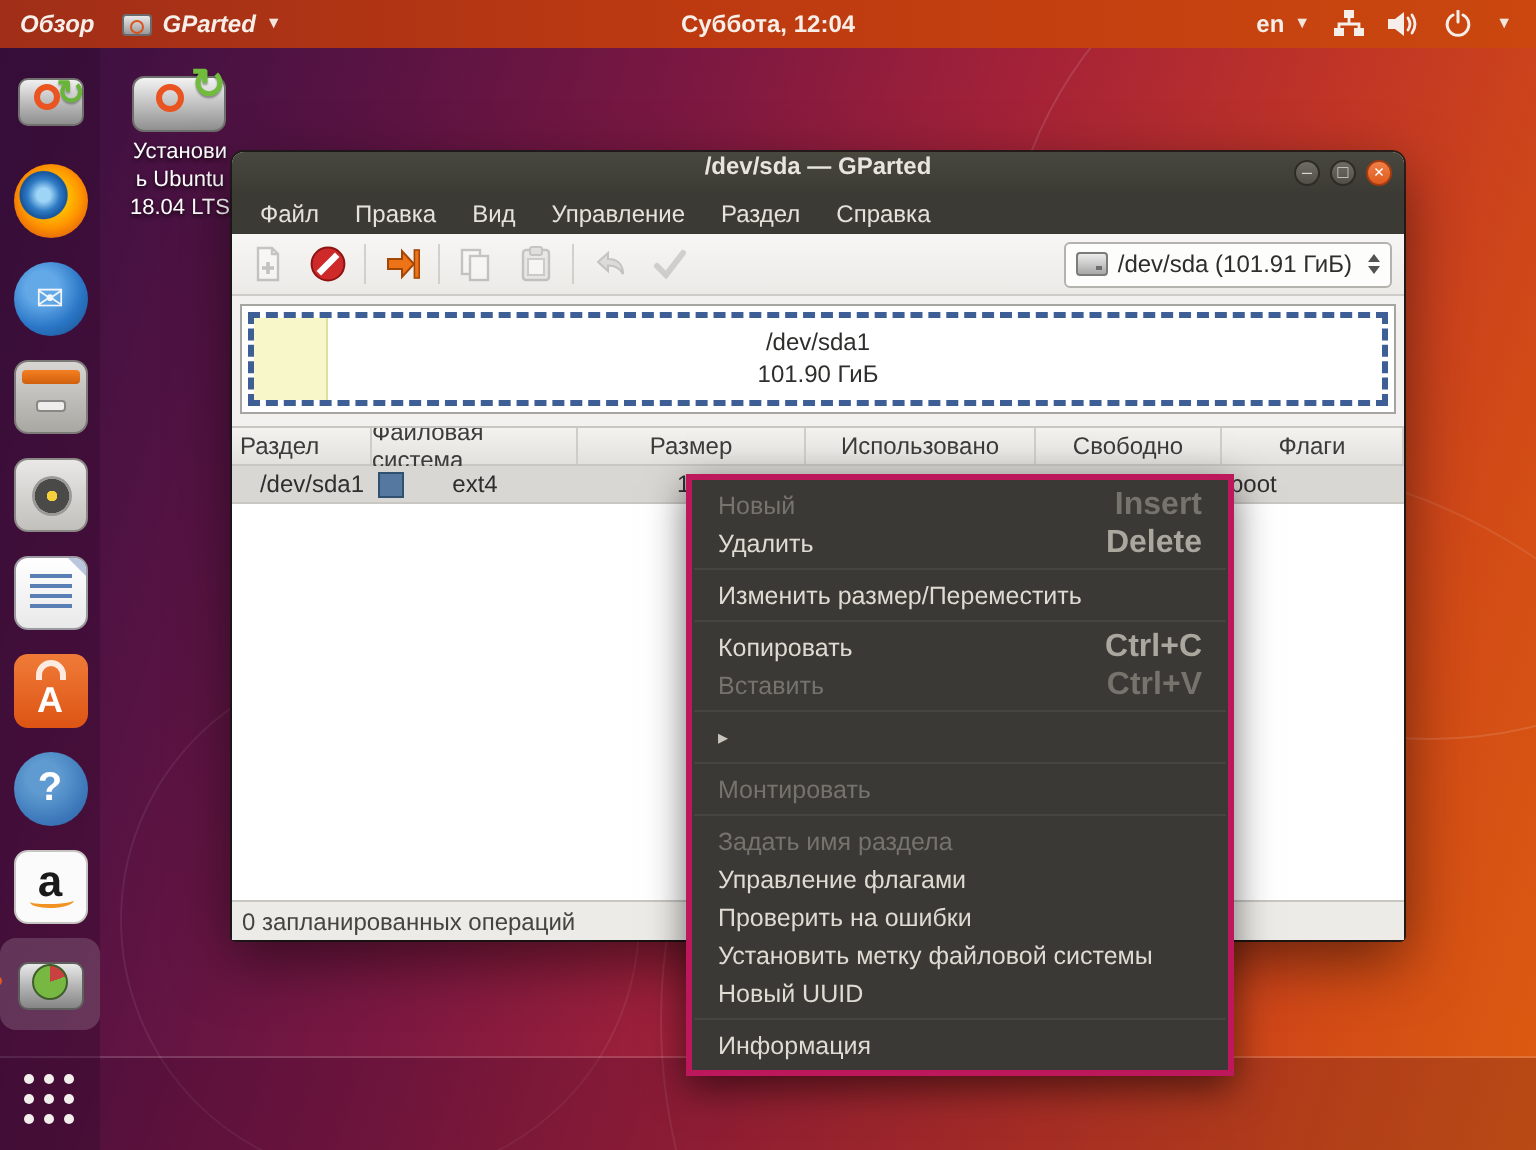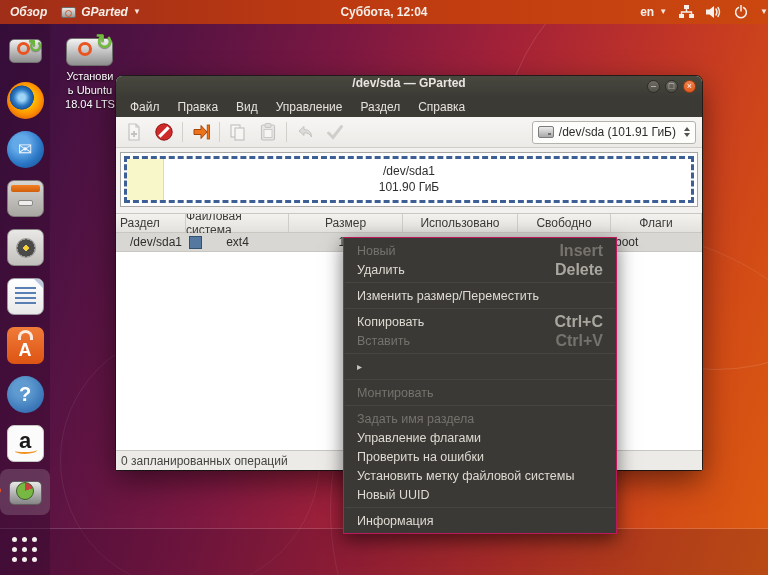--- a/index.html
+++ b/index.html
@@ -21,21 +21,21 @@
     background:linear-gradient(90deg,#a02e18 0%,#bd3a11 45%,#cb470f 100%);
     color:#f6efe9; display:flex; align-items:center; font-size:12px; font-weight:700; z-index:40; }
   .tb-left { display:flex; align-items:center; gap:14px; padding-left:10px;font-style:italic; }
   .tb-appmenu { display:flex; align-items:center; gap:5px; }
   .tb-appicon { width:15px; height:11px; border-radius:2px;
     background:linear-gradient(#e8e8e8,#9a9a9a); border:1px solid #6b6b6b; position:relative; }
   .tb-appicon:after { content:""; position:absolute; left:3px; top:2px; width:5px; height:5px;
     border:1.5px solid #d9541e; border-radius:50%; }
   .caret { font-size:8px; line-height:1; opacity:.95; }
   .tb-clock { position:absolute; left:0; right:0; text-align:center; pointer-events:none; }
-  .tb-right { margin-left:auto; display:flex; align-items:center; gap:12px; z-index:2; }
+  .tb-right { margin-left:auto; display:flex; align-items:center; gap:12px; padding-right:12px; z-index:2; }
   .tb-right svg { display:block; }
 
   
   .dock { position:absolute; left:0; top:24px; width:50px; height:551px;
     background:rgba(50,10,45,.40); z-index:30; display:flex; flex-direction:column; align-items:center; padding-top:7px; }
   .dock-item { width:40px; height:40px; margin-bottom:9px; position:relative;
     display:flex; align-items:center; justify-content:center; }
   .dock-ico { width:37px; height:37px; border-radius:7px; position:relative; overflow:hidden; }
   .running-tile { position:absolute; inset:-3px -5px; background:rgba(255,255,255,.16); border-radius:8px; }
   .running-dot { position:absolute; left:-9px; top:16px; width:5px; height:5px; border-radius:50%; background:#e95420; }
@@ -144,21 +144,21 @@
   .trow .c1 { justify-content:center; position:relative; }
   .fs-swatch { position:absolute; left:3px; top:3px; width:13px; height:13px; background:#54789f; border:1px solid #30516f; }
   .trow .c2, .trow .c3, .trow .c4 { justify-content:flex-end; }
   .trow .c5 { justify-content:flex-start; }
 
   .statusbar { height:20px; background:#edebe8; border-top:1px solid #c9c7c2; display:flex; align-items:center;
     font-size:12px; color:#45443f; padding-left:5px; }
 
   
   .ctxmenu { position:absolute; left:343px; top:237px; width:274px; z-index:50;
-    background:#3a3936; border:1px solid #be185d; box-shadow:0 6px 18px rgba(0,0,0,.55); padding:3px 0; }
+    background:#3a3936; border:3px solid #be185d; box-shadow:0 6px 18px rgba(0,0,0,.55); padding:3px 0; }
   .mi { height:19px; display:flex; align-items:center; padding:0 13px; font-size:12.5px; color:#dfdbd2; }
   .mi .lbl { flex:1; white-space:nowrap; }
   .mi .sc { color:#aaa79f; font-size:16px;font-weight:bold; }
   .mi.disabled, .mi.disabled .sc { color:#75736c; }
   .mi .sub { color:#c8c5bd; font-size:10px; }
   .msep { height:1px; background:#2c2b28; border-bottom:1px solid #46453f; margin:3px 1px; }
 </style>
 </head>
 <body>
 

